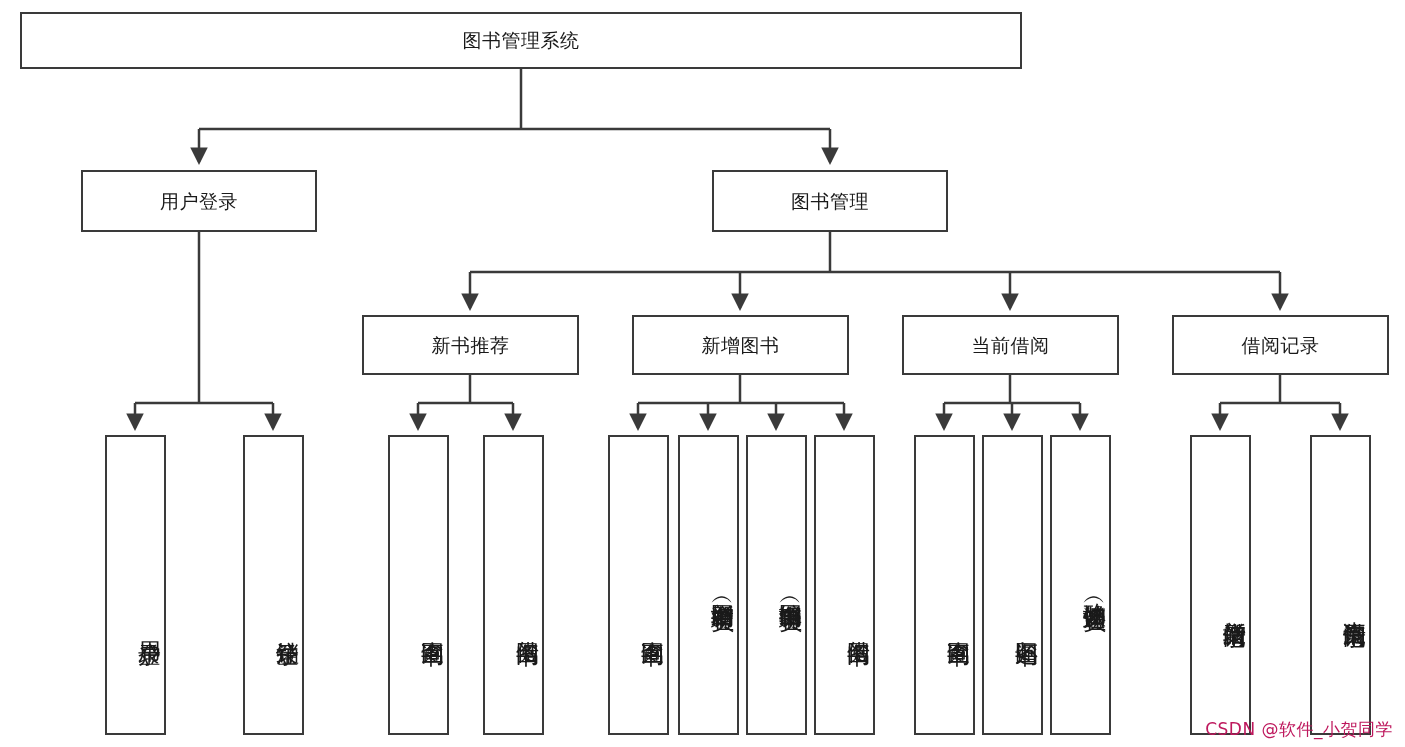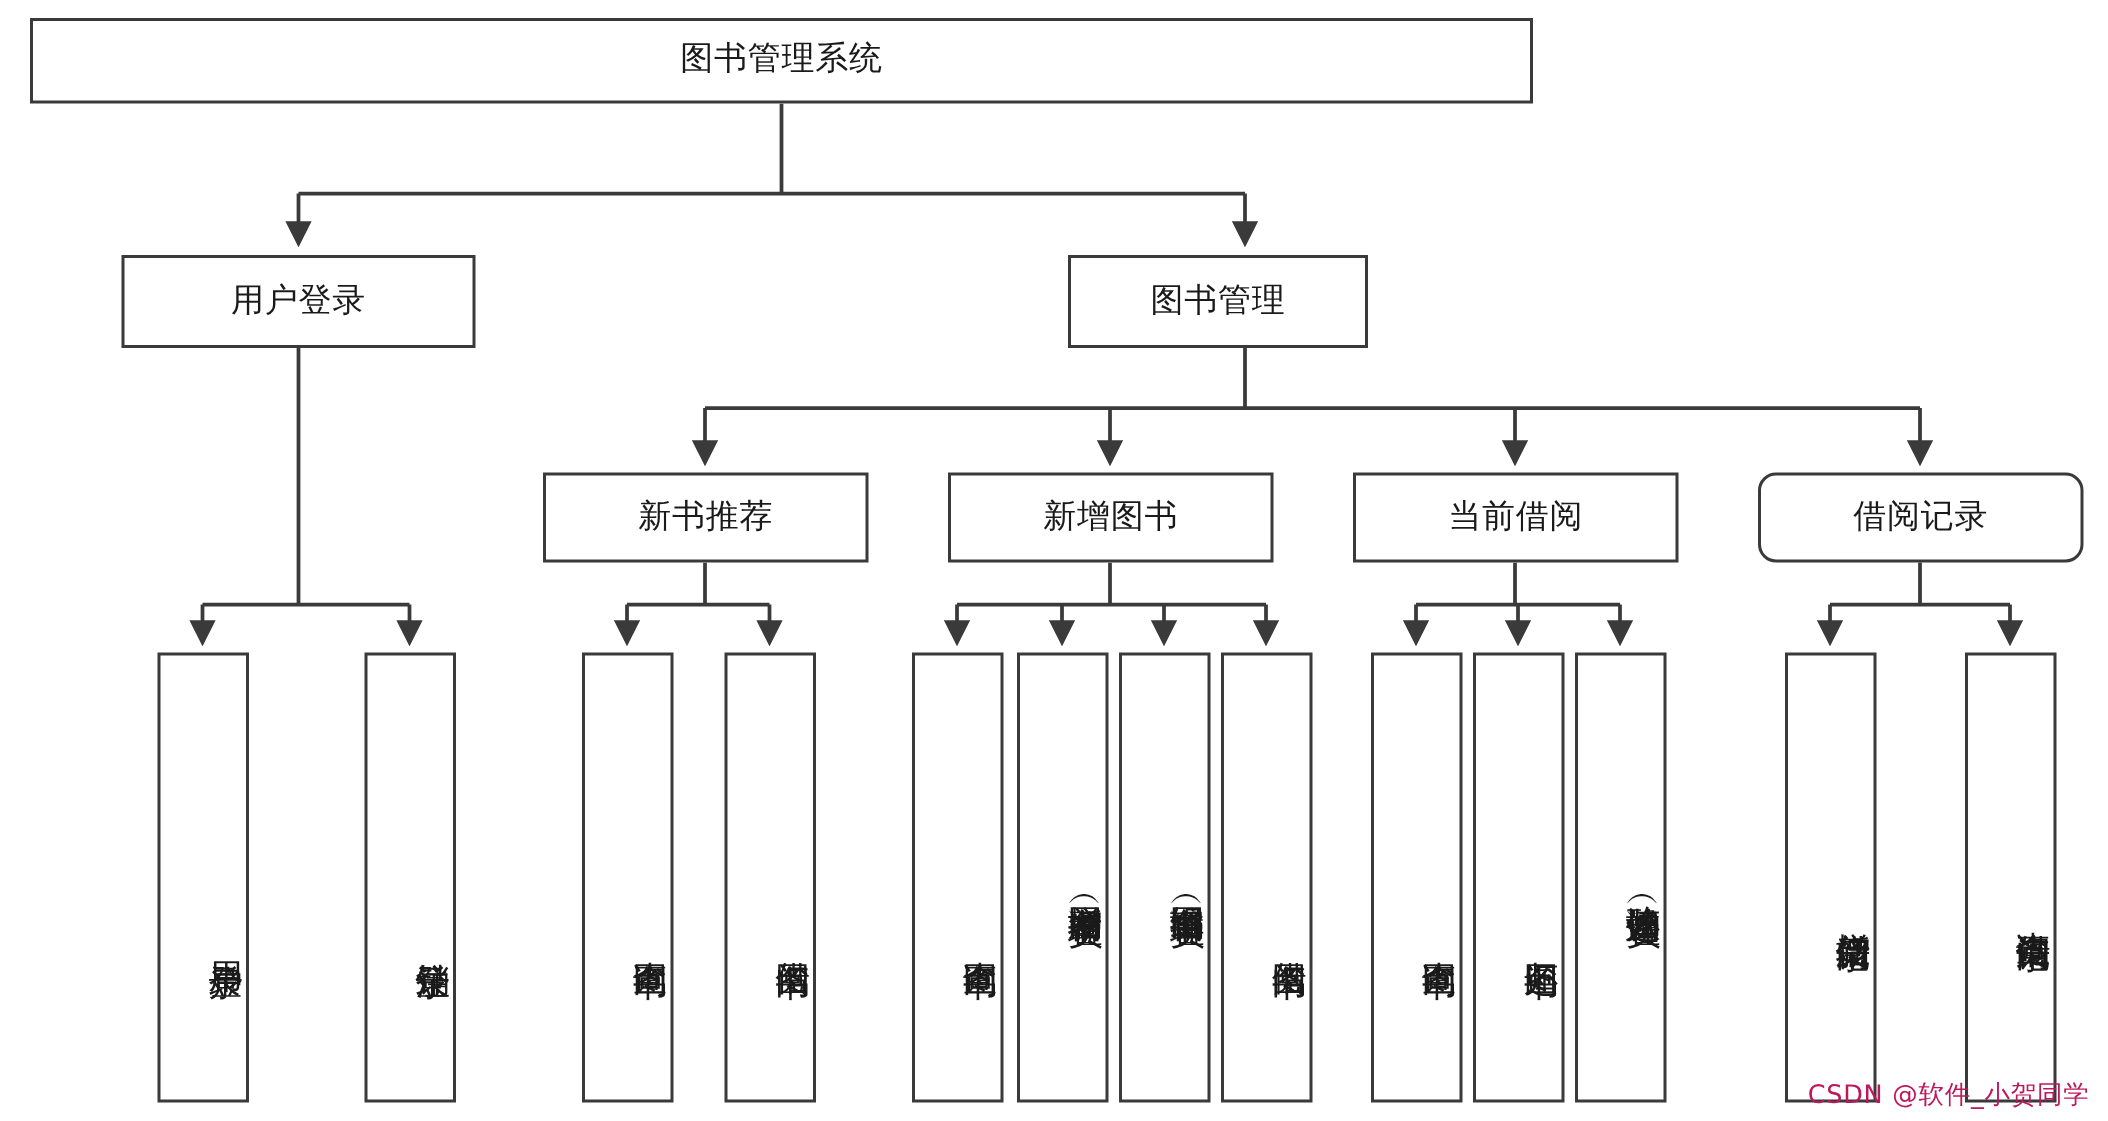--- a/index.html
+++ b/index.html
@@ -30,21 +30,21 @@
     background: #ffffff;
     border: 2.5px solid #3a3a3a;
     display: flex;
     align-items: center;
     justify-content: center;
     color: #1a1a1a;
     line-height: 1.28;
   }
   .node.horiz {
     writing-mode: horizontal-tb;
-    font-size: 22px;
+    font-size: 19px;
     letter-spacing: 0.5px;
   }
   .node.vert {
     writing-mode: vertical-rl;
     text-orientation: upright;
     font-size: 23px;
     align-items: flex-start;
     justify-content: center;
     padding-top: 16px;
     letter-spacing: 1px;
@@ -120,34 +120,34 @@
     </g>
   </svg>
 
   <div class="node horiz" style="left:20px; top:12px; width:1002px; height:57px;">
     <span class="txt">图书管理系统</span>
   </div>
 
   <div class="node horiz" style="left:81px; top:170px; width:236px; height:62px;">
     <span class="txt">用户登录</span>
   </div>
-  <div class="node horiz" style="left:712px; top:170px; width:200px; height:62px;">
+  <div class="node horiz" style="left:712px; top:170px; width:236px; height:62px;">
     <span class="txt">图书管理</span>
   </div>
 
   <div class="node horiz" style="left:362px; top:315px; width:217px; height:60px;align-items:center;">
     <span class="txt">新书推荐</span>
   </div>
   <div class="node horiz" style="left:632px; top:315px; width:217px; height:60px;">
     <span class="txt">新增图书</span>
   </div>
   <div class="node horiz" style="left:902px; top:315px; width:217px; height:60px;">
     <span class="txt">当前借阅</span>
   </div>
-  <div class="node horiz" style="left:1172px; top:315px; width:217px; height:60px;border-radius:12px;">
+  <div class="node horiz" style="left:1172px; top:315px; width:217px; height:60px;">
     <span class="txt">借阅记录</span>
   </div>
 
   <div class="node vert" style="left:105px; top:435px; width:61px; height:300px; padding-top:80px;">
     <span class="txt">用户登录</span>
   </div>
   <div class="node vert" style="left:243px; top:435px; width:61px; height:300px; padding-top:80px;">
     <span class="txt">注销登录</span>
   </div>
 

